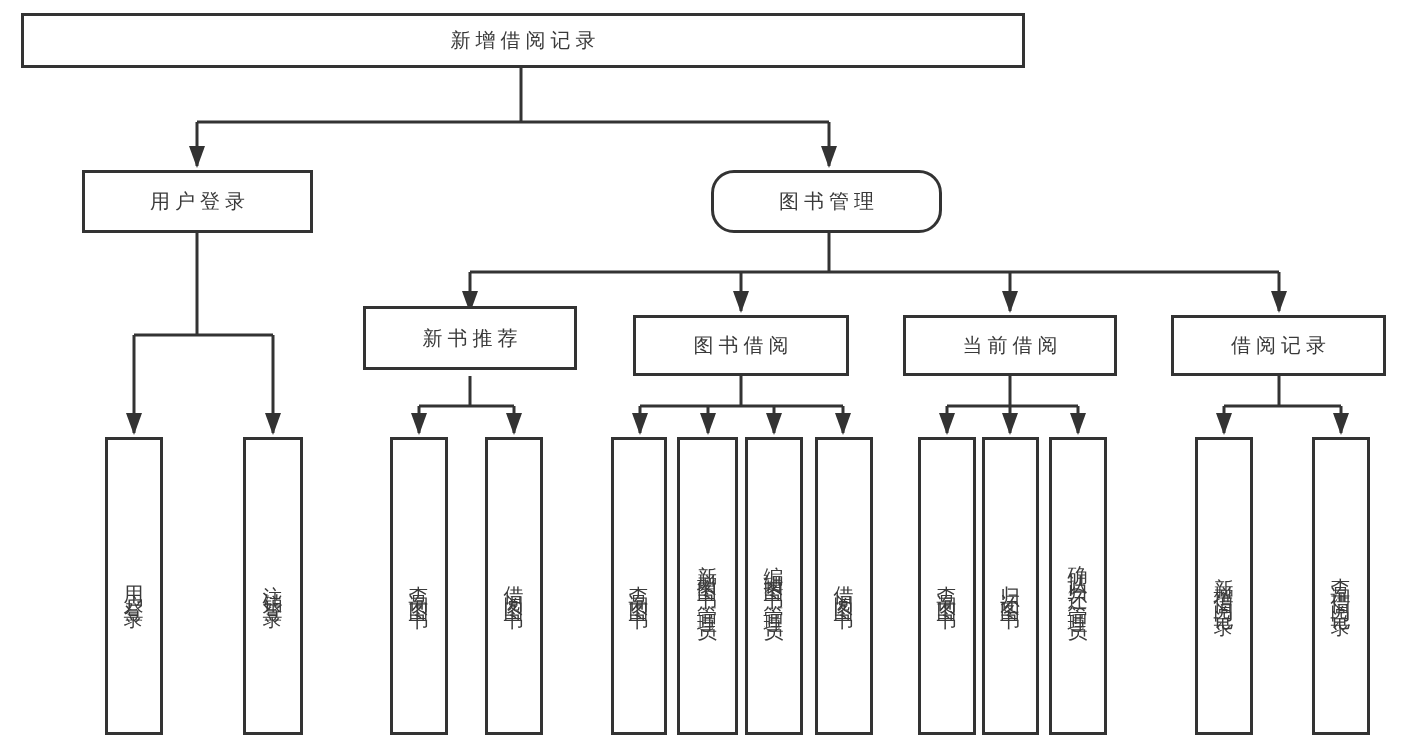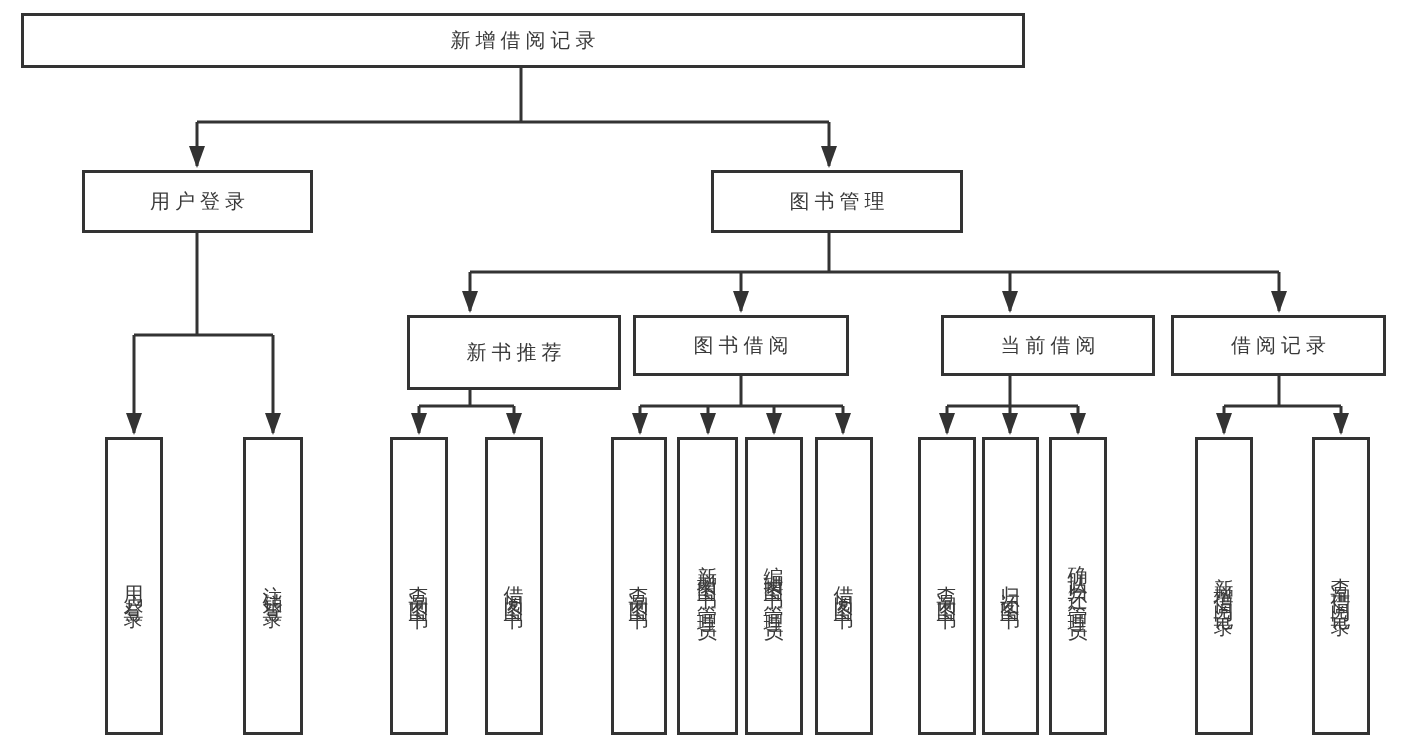--- a/index.html
+++ b/index.html
@@ -114,31 +114,31 @@
     </g>
   </svg>
 
   <div class="node h" style="left:21px; top:13px; width:1004px; height:55px;">
     <span>新增借阅记录</span>
   </div>
 
   <div class="node h" style="left:82px; top:170px; width:231px; height:63px;">
     <span>用户登录</span>
   </div>
-  <div class="node h" style="left:711px; top:170px; width:252px; height:63px;">
+  <div class="node h" style="left:711px; top:170px; width:231px; height:63px;border-radius:23px;">
     <span>图书管理</span>
   </div>
 
-  <div class="node h" style="left:363px; top:315px; width:214px; height:75px;margin-left:44px;">
+  <div class="node h" style="left:363px; top:306px; width:214px; height:64px;">
     <span>新书推荐</span>
   </div>
   <div class="node h" style="left:633px; top:315px; width:216px; height:61px;text-align:center;">
     <span>图书借阅</span>
   </div>
-  <div class="node h" style="left:941px; top:315px; width:214px; height:61px;">
+  <div class="node h" style="left:903px; top:315px; width:214px; height:61px;">
     <span>当前借阅</span>
   </div>
   <div class="node h" style="left:1171px; top:315px; width:215px; height:61px;">
     <span>借阅记录</span>
   </div>
 
   <div class="node leaf" style="left:105px; top:437px; width:58px; height:298px;">用户登录</div>
   <div class="node leaf" style="left:243px; top:437px; width:60px; height:298px;">注销登录</div>
 
   <div class="node leaf" style="left:390px; top:437px; width:58px; height:298px;">查询图书</div>

